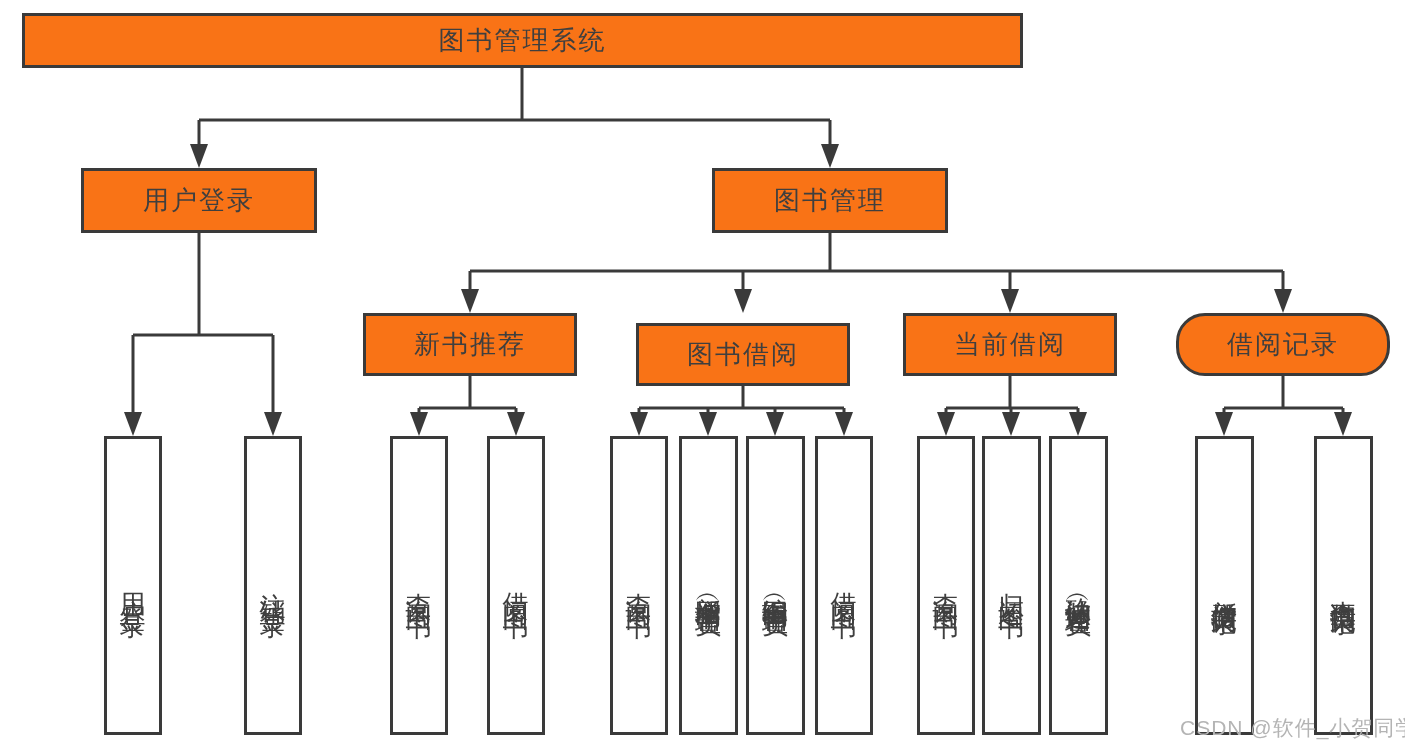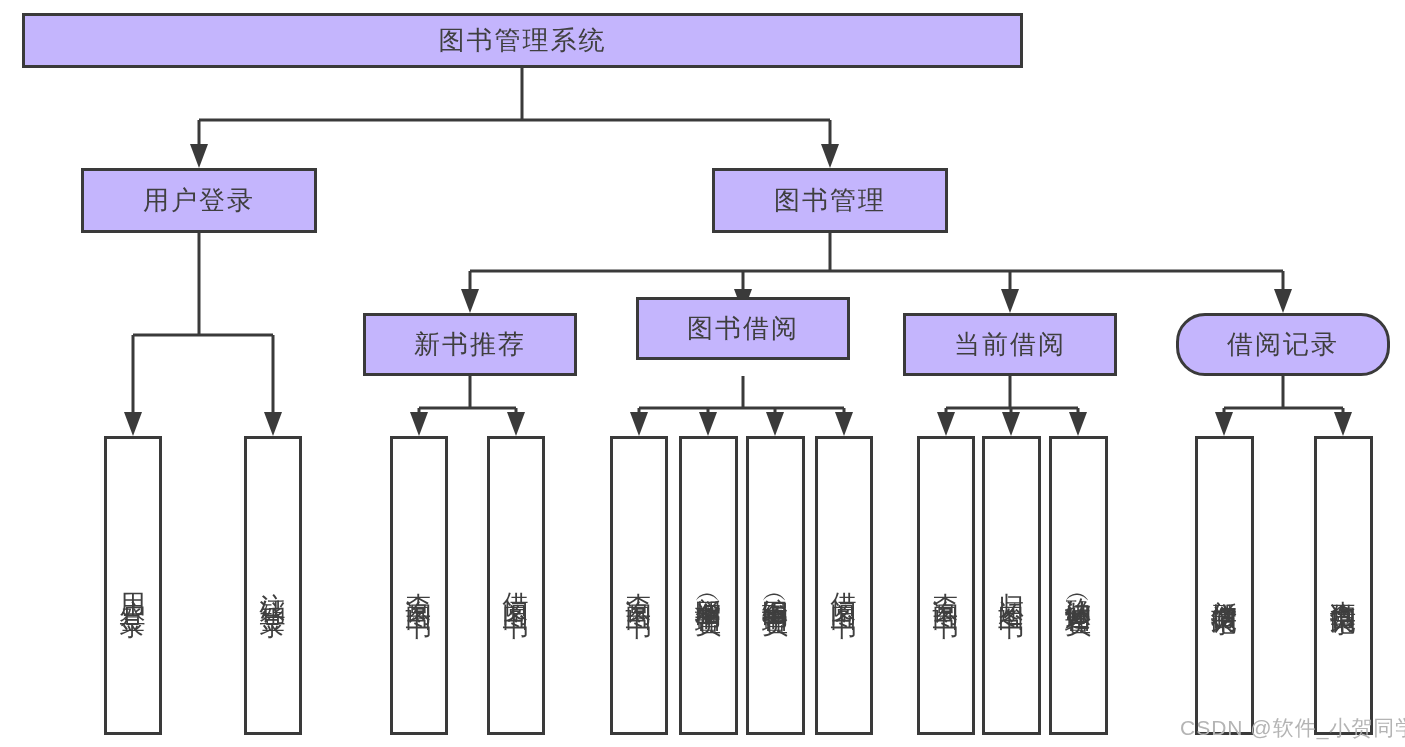--- a/index.html
+++ b/index.html
@@ -18,21 +18,21 @@
   .stage {
     position: absolute;
     left: 0; top: 0;
     width: 1405px;
     height: 747px;
   }
   .node {
     position: absolute;
     box-sizing: border-box;
     border: 3px solid #3a3a3a;
-    background: #c4b5fd;
+    background: #f97316;
     display: flex;
     align-items: center;
     justify-content: center;
     font-size: 26px;
     letter-spacing: 2px;
     color: #3f3f3f;
     z-index: 2;
   }
   .vnode {
     position: absolute;
@@ -116,21 +116,21 @@
       <polygon points="1343,436 1334,412 1352,412"></polygon>
     </g>
   </svg>
 
   <div class="node" style="left:22px; top:13px; width:1001px; height:55px;">图书管理系统</div>
 
   <div class="node" style="left:81px; top:168px; width:236px; height:65px;">用户登录</div>
   <div class="node" style="left:712px; top:168px; width:236px; height:65px;">图书管理</div>
 
   <div class="node" style="left:363px; top:313px; width:214px; height:63px;">新书推荐</div>
-  <div class="node" style="left:636px; top:297px; width:214px; height:63px;">图书借阅</div>
+  <div class="node" style="left:636px; top:323px; width:214px; height:63px;">图书借阅</div>
   <div class="node" style="left:903px; top:313px; width:214px; height:63px;">当前借阅</div>
   <div class="node" style="left:1176px; top:313px; width:214px; height:63px;border-radius:29px;">借阅记录</div>
 
   <div class="vnode" style="left:104px; top:436px; width:58px; height:299px;">
     <span class="vtext">用户登录</span>
   </div>
   <div class="vnode" style="left:244px; top:436px; width:58px; height:299px;">
     <span class="vtext">注销登录</span>
   </div>
 

